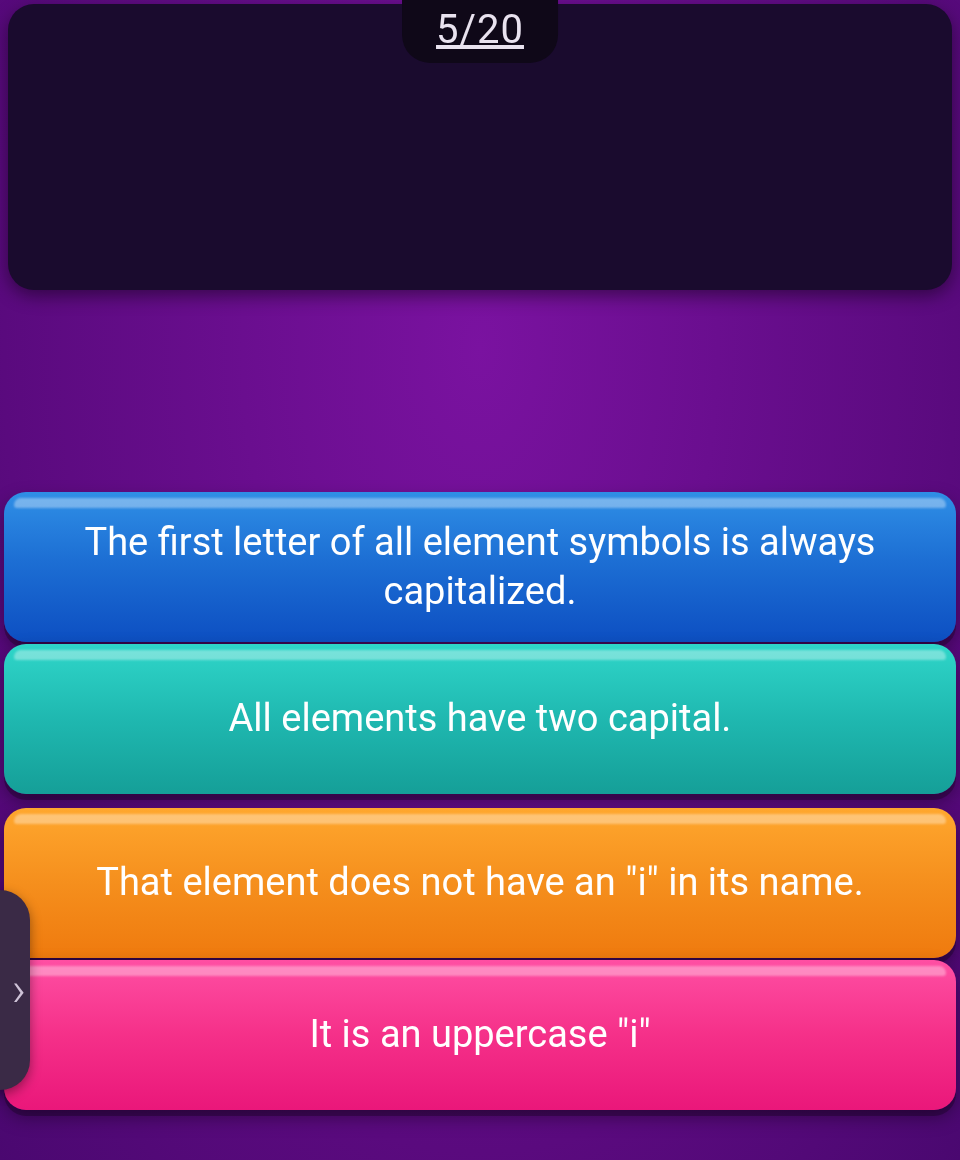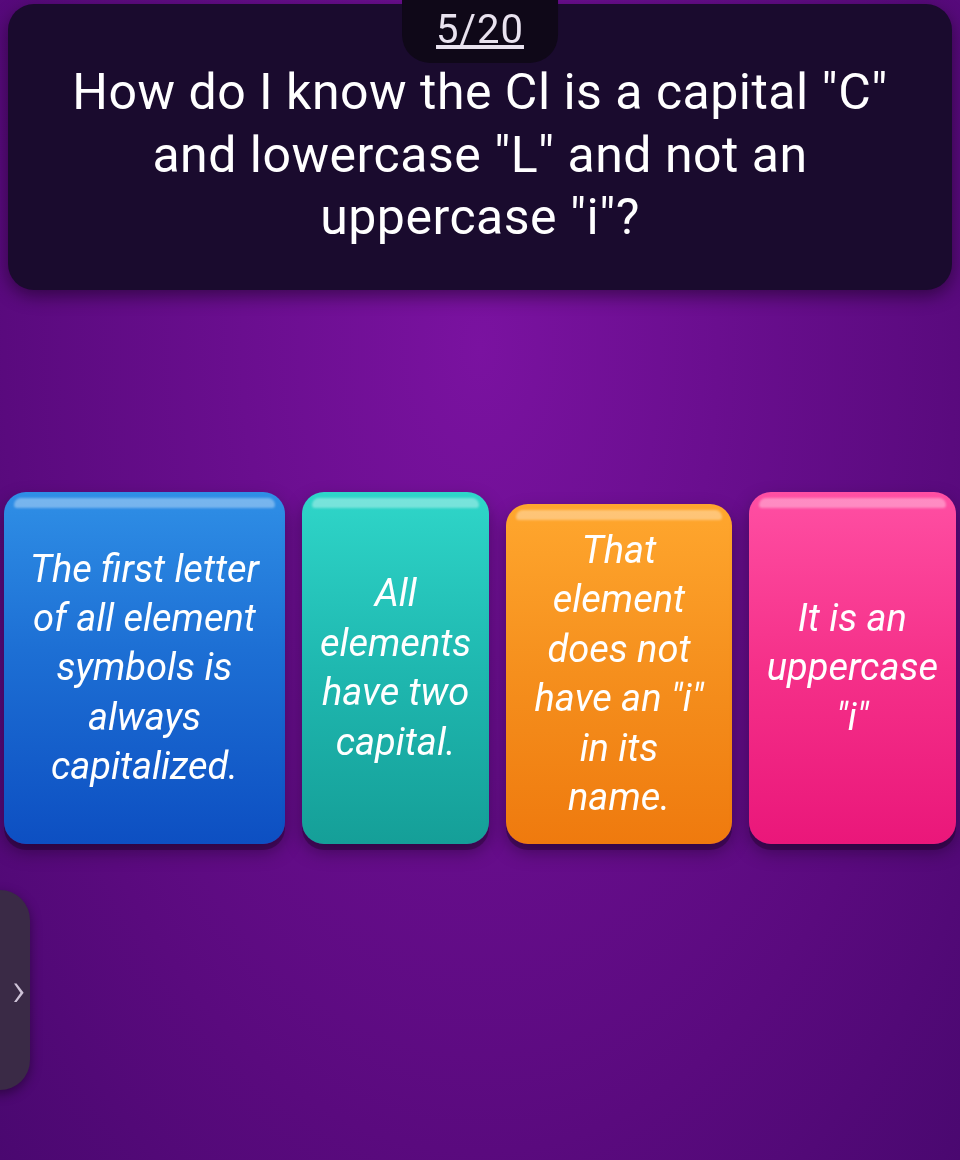--- a/index.html
+++ b/index.html
@@ -48,23 +48,22 @@
     line-height: 1.25;
     letter-spacing: 0.5px;
   }
 
   .answers {
     position: absolute;
     left: 4px;
     right: 4px;
     top: 492px;
     display: flex;
-    flex-direction: row;
-    gap: 17px;
-    font-style: italic;
+    flex-direction: column;
+    gap: 2px;
   }
   .answer {
     border-radius: 22px;
     color: #fff;
     font-size: 38px;
     text-align: center;
     display: flex;
     align-items: center;
     justify-content: center;
     line-height: 1.3;
@@ -118,21 +117,20 @@
     font-size:48px;
     font-weight:300;
     line-height:1;
   }
 </style>
 </head>
 <body>
 
 <div class="question-card">
   <div class="counter-pill">5/20</div>
-  <div class="question-text">How do I know the Cl is a capital "C" and lowercase "L" and not an uppercase "i"?</div>
 </div>
 
 <div class="answers">
   <div class="answer answer-blue">
     <span>The first letter of all element symbols is always capitalized.</span>
   </div>
   <div class="answer answer-teal">
     <span>All elements have two capital.</span>
   </div>
   <div class="answer answer-orange">

